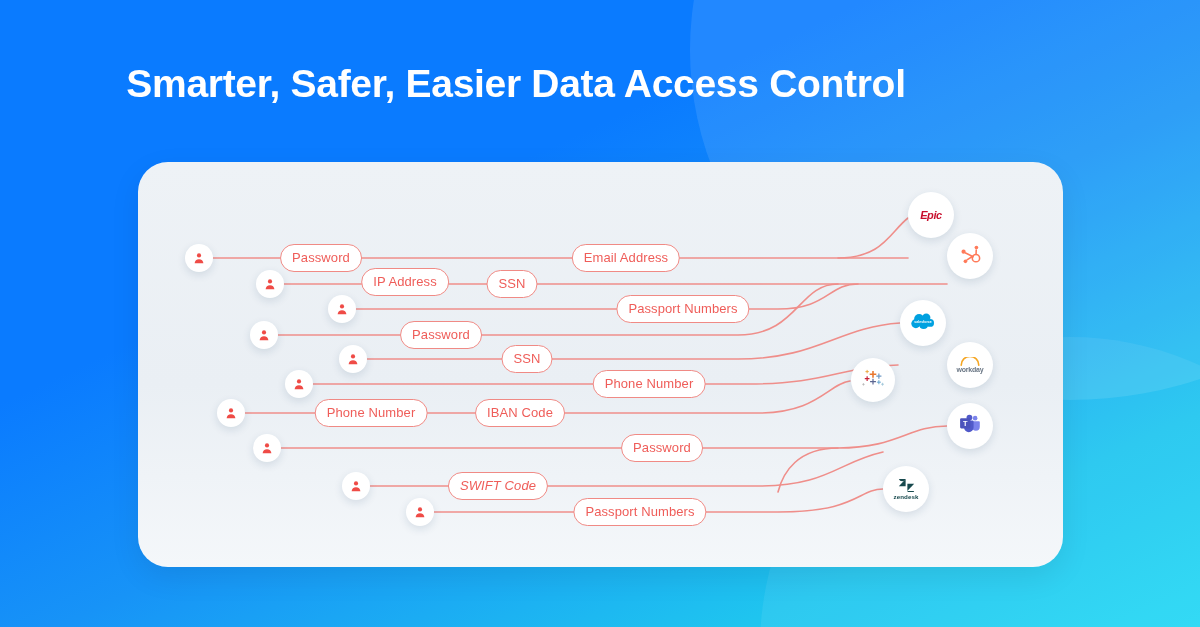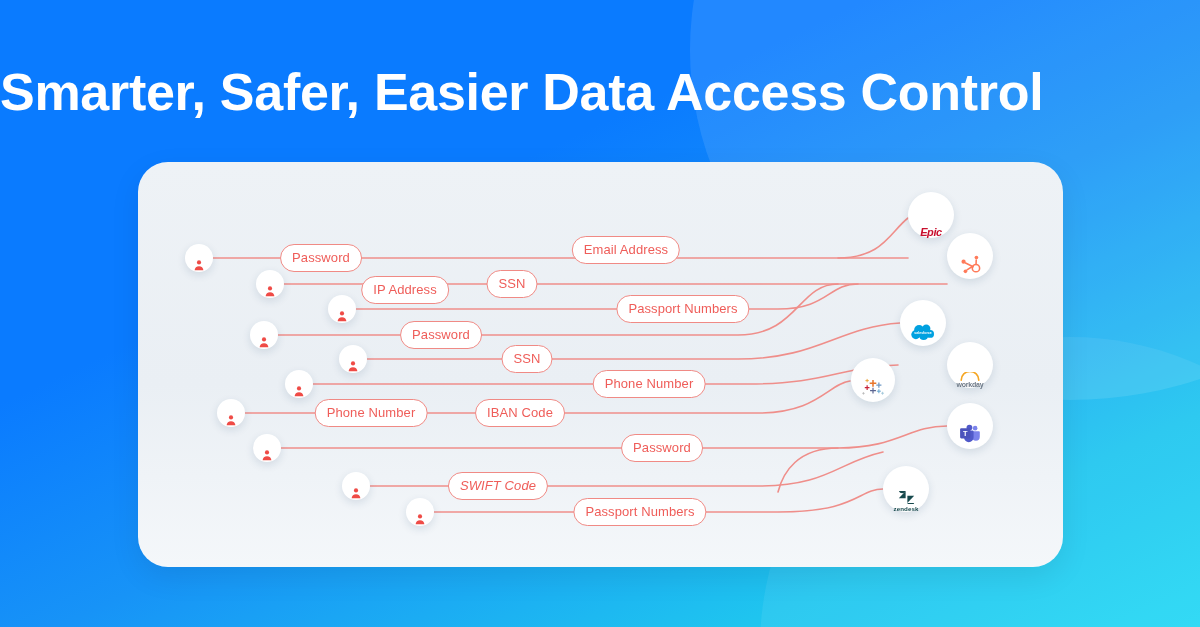--- a/index.html
+++ b/index.html
@@ -41,21 +41,21 @@
     pointer-events: none;
   }
 
   .page-title {
     position: absolute;
     top: 62px;
     left: 0;
     width: 1032px;
     text-align: center;
     color: #ffffff;
-    font-size: 52px;
+    font-size: 39px;
     font-weight: bold;
     letter-spacing: -0.3px;
     white-space: nowrap;
   }
 
   .card {
     position: absolute;
     left: 138px;
     top: 162px;
     width: 925px;
@@ -68,21 +68,21 @@
 
   .card-svg { position: absolute; inset: 0; width: 925px; height: 405px; }
 
   
   .node {
     position: absolute;
     background: #ffffff;
     border-radius: 50%;
     box-shadow: 0 3px 9px rgba(25,60,100,0.13);
     display: flex;
-    align-items: flex-end;
+    align-items: center;
     justify-content: center;
   }
   .node.person { width: 28px; height: 28px; }
   .node.app-sm { width: 44px; height: 44px; }
   .node.app    { width: 46px; height: 46px; }
 
   .person svg { width: 14px; height: 14px; display: block; }
 
   
   .pill {
@@ -232,22 +232,22 @@
     <div class="node person" style="left:268px; top:336px;">
       <span>
         <svg viewBox="0 0 24 24" fill="#ef4b46">
             <circle cx="12" cy="7.5" r="3.6"></circle>
             <path d="M4.5 21c0-4.2 3.4-7 7.5-7s7.5 2.8 7.5 7z"></path>
           </svg>
       </span>
     </div>
 
     <div class="pill" style="left:183px; top:96px;">Password</div>
-    <div class="pill" style="left:488px; top:88px;text-align:right;">Email Address</div>
-    <div class="pill" style="left:267px; top:128px;">IP Address</div>
+    <div class="pill" style="left:488px; top:96px;text-align:right;">Email Address</div>
+    <div class="pill" style="left:267px; top:120px;">IP Address</div>
     <div class="pill" style="left:374px; top:122px;">SSN</div>
     <div class="pill" style="left:545px; top:147px;">Passport Numbers</div>
     <div class="pill" style="left:303px; top:173px;">Password</div>
     <div class="pill" style="left:389px; top:197px;">SSN</div>
     <div class="pill" style="left:511px; top:222px;">Phone Number</div>
     <div class="pill" style="left:233px; top:251px;">Phone Number</div>
     <div class="pill" style="left:382px; top:251px;">IBAN Code</div>
     <div class="pill" style="left:524px; top:286px;">Password</div>
     <div class="pill" style="left:360px; top:324px;font-style:italic;">SWIFT Code</div>
     <div class="pill" style="left:502px; top:350px;">Passport Numbers</div>

